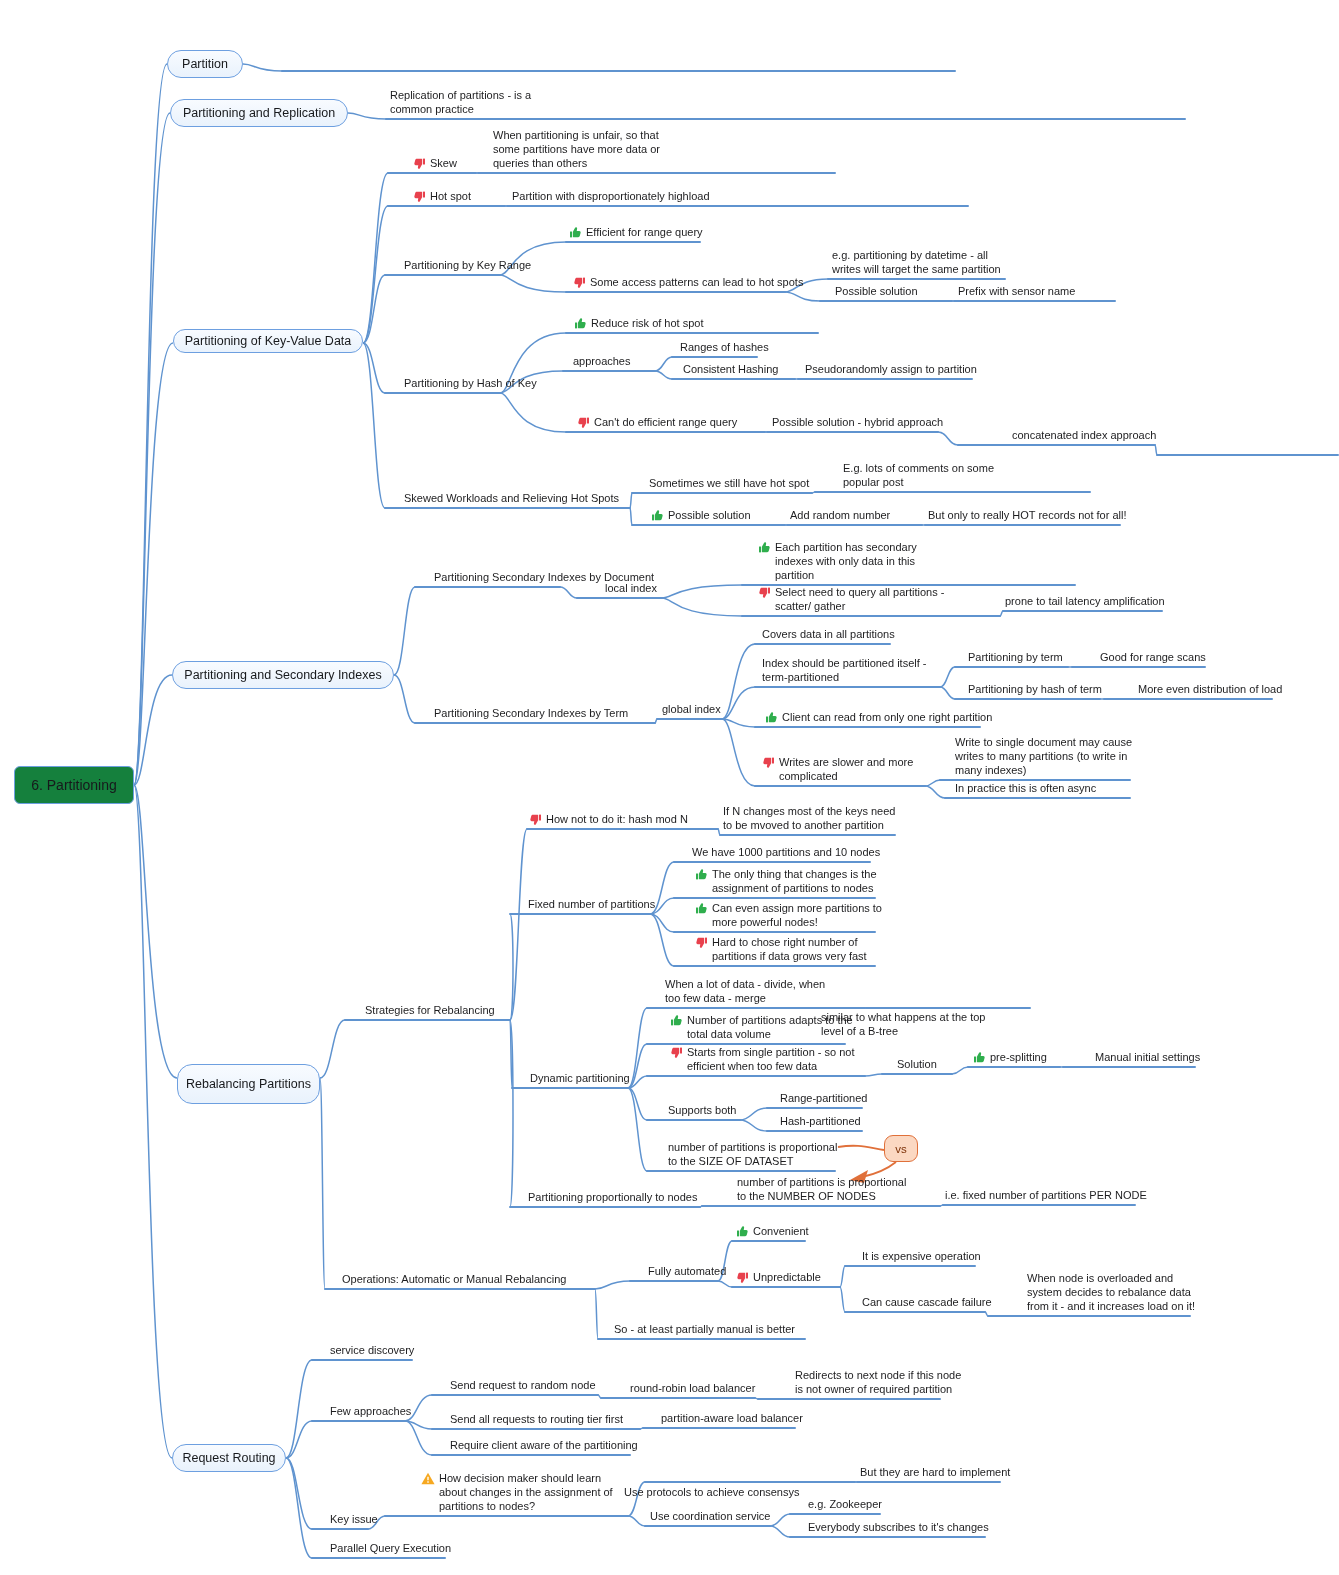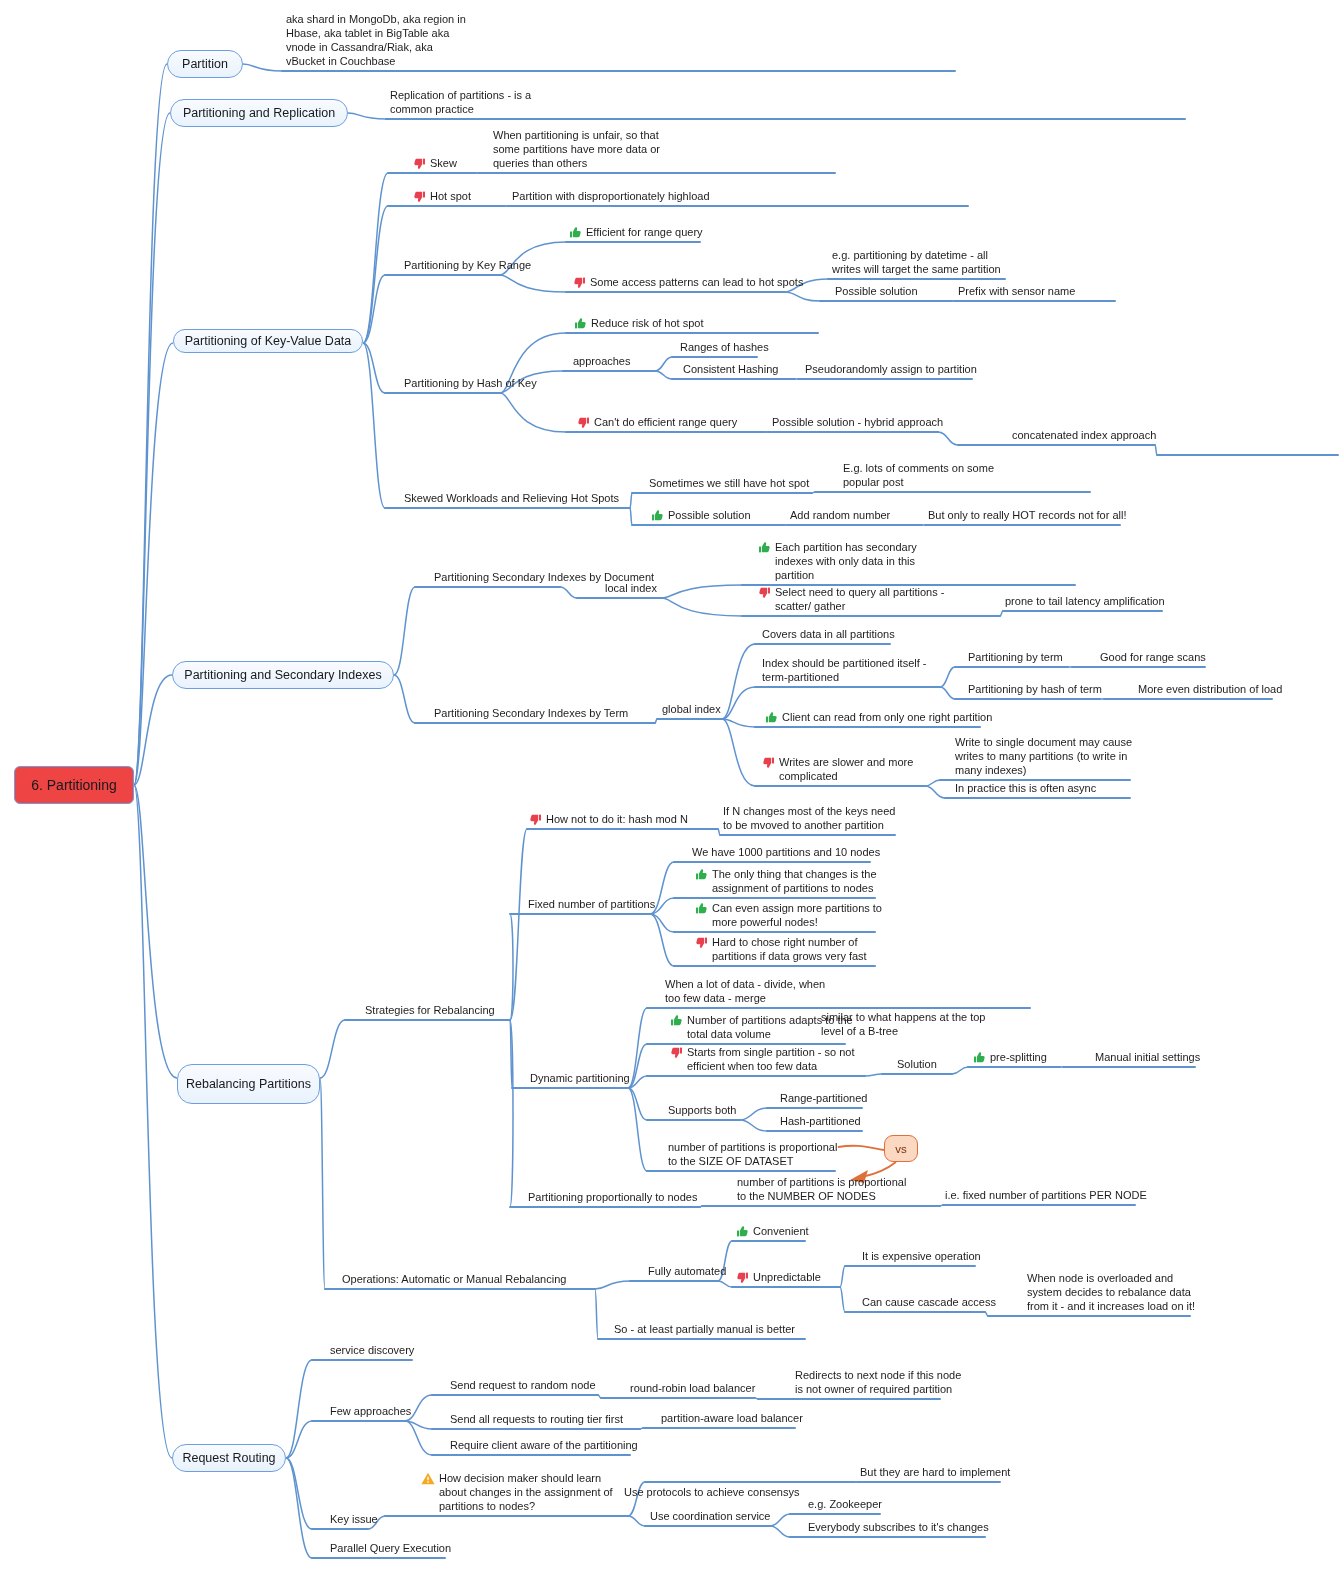--- a/index.html
+++ b/index.html
@@ -9,21 +9,21 @@
   .edge{fill:none;stroke:#5f93cf;stroke-width:1.5px;}
   .ul{fill:none;stroke:#5f93cf;stroke-width:2px;stroke-linecap:round;}
   .vsline{fill:none;stroke:#e0703a;stroke-width:1.8px;}
   .node{position:absolute;display:flex;gap:4px;align-items:flex-start;
         font-size:11px;line-height:14px;color:#1d1d1f;}
   .ntext{white-space:pre-line;}
   .nicon{flex:0 0 auto;margin-top:1px;line-height:0;}
   .pill{position:absolute;display:flex;align-items:center;justify-content:center;
         background:linear-gradient(#f8fbff,#e9f2fc);border:1.5px solid #6d9fe0;
         border-radius:15px;font-size:12.5px;color:#17191c;box-sizing:border-box;}
-  .rootbox{border-radius:6px;font-size:14px;background:#ef4444;}
+  .rootbox{border-radius:6px;font-size:14px;background:#15803d;}
   .vsbox{position:absolute;display:flex;align-items:center;justify-content:center;
          background:#fbd8c2;border:1.6px solid #e0703a;border-radius:9px;
          font-size:11.5px;color:#7c3007;box-sizing:border-box;}
 </style>
 </head>
 <body>
 
 <div id="map">
   <svg id="edges" xmlns="http://www.w3.org/2000/svg">
       <path d="M 134 785 C 146 785, 146 64, 167 64" class="edge"></path>
@@ -234,26 +234,20 @@
     </div>
     <div class="pill" style="left: 172px; top: 661px; width: 222px; height: 28px;">
       <span>Partitioning and Secondary Indexes</span>
     </div>
     <div class="pill" style="left: 177px; top: 1064px; width: 143px; height: 40px;">
       <span>Rebalancing Partitions</span>
     </div>
     <div class="pill" style="left: 172px; top: 1444px; width: 114px; height: 28px;">
       <span>Request Routing</span>
     </div>
-    <div class="node" style="left: 286px; top: 12px;">
-      <span class="ntext">aka shard in MongoDb, aka region in
-Hbase, aka tablet in BigTable aka
-vnode in Cassandra/Riak, aka
-vBucket in Couchbase</span>
-    </div>
     <div class="node" style="left: 390px; top: 88px;">
       <span class="ntext">Replication of partitions - is a
 common practice</span>
     </div>
     <div class="node" style="left: 413px; top: 156px;">
       <span class="nicon"><svg width="13" height="13" viewBox="0 0 16 16">
           <g fill="#e8414d" transform="rotate(180 8 8)">
             <path d="M1.2 6.8h2.6V14H1.2z"></path>
             <path d="M4.8 13.4V7.2l2.7-5c.2-.4.6-.7 1.1-.7.9 0 1.5.8 1.4 1.6L9.5 6h3.2c1.1 0 1.9 1.1 1.6 2.2l-1 3.9c-.2.9-1 1.6-2 1.6H6.1c-.5 0-.9-.1-1.3-.3z"></path>
           </g>
@@ -596,21 +590,21 @@
             <path d="M1.2 6.8h2.6V14H1.2z"></path>
             <path d="M4.8 13.4V7.2l2.7-5c.2-.4.6-.7 1.1-.7.9 0 1.5.8 1.4 1.6L9.5 6h3.2c1.1 0 1.9 1.1 1.6 2.2l-1 3.9c-.2.9-1 1.6-2 1.6H6.1c-.5 0-.9-.1-1.3-.3z"></path>
           </g>
         </svg></span>
       <span class="ntext">Unpredictable</span>
     </div>
     <div class="node" style="left: 862px; top: 1249px;">
       <span class="ntext">It is expensive operation</span>
     </div>
     <div class="node" style="left: 862px; top: 1295px;">
-      <span class="ntext">Can cause cascade access</span>
+      <span class="ntext">Can cause cascade failure</span>
     </div>
     <div class="node" style="left: 1027px; top: 1271px;">
       <span class="ntext">When node is overloaded and
 system decides to rebalance data
 from it - and it increases load on it!</span>
     </div>
     <div class="node" style="left: 614px; top: 1322px;">
       <span class="ntext">So - at least partially manual is better</span>
     </div>
     <div class="node" style="left: 330px; top: 1343px;">

